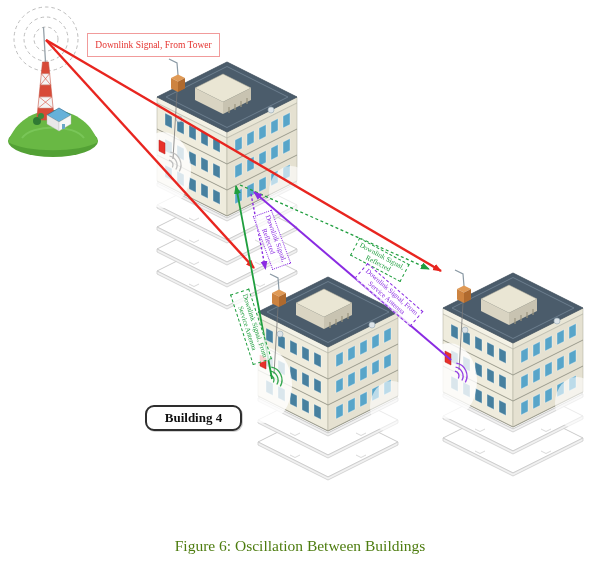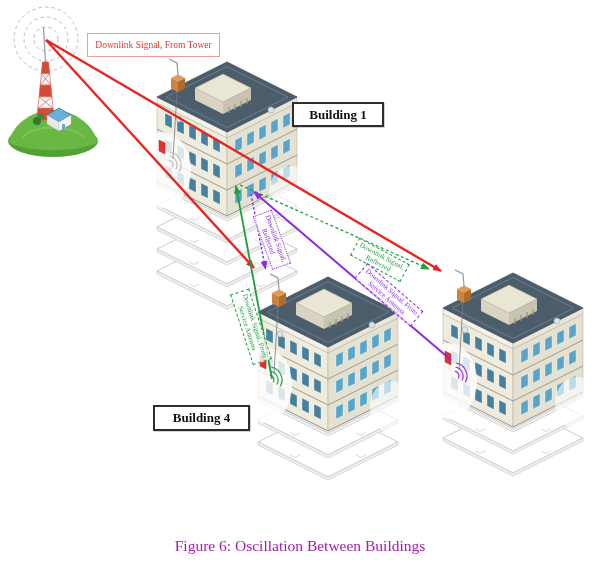--- a/index.html
+++ b/index.html
@@ -11,27 +11,27 @@
              box-shadow:1px 1px 0 rgba(0,0,0,.18);z-index:5;}
   #lbl-tower{position:absolute;left:87px;top:33px;width:131px;height:22px;background:#fff;
              display:flex;align-items:center;justify-content:center;font-size:9.5px;z-index:5;}
   .sig{position:absolute;z-index:6;text-align:center;font-size:7px;line-height:1.15;
        padding:1px 3px;background:rgba(255,255,255,.78);white-space:nowrap;
        transform:translate(-50%,-50%) rotate(var(--r));}
   .sig.dashed{border:1px dashed currentColor;}
   .sig.dotted{border:1px dotted currentColor;}
   #lbl-b1{left:292px;top:102px;width:88px;height:21px;}
   #lbl-b5{left:478px;top:237px;width:95px;height:24px;}
-  #lbl-b4{left:153px;top:405px;width:93px;height:22px;}
+  #lbl-b4{left:145px;top:405px;width:93px;height:22px;border-radius:9px;}
   #sig-green-ref{left:380px;top:260px;--r:28deg;}
   #sig-purple-svc{left:389px;top:295px;--r:41deg;}
   #sig-purple-ref{left:272px;top:240px;--r:70deg;}
   #sig-green-svc{left:251px;top:327px;--r:72deg;}
   #caption{position:absolute;left:0;top:537px;width:600px;text-align:center;
-           font-size:15.5px;color:#a21caf;z-index:5;}
+           font-size:15.5px;color:#4d7c0f;z-index:5;}
 </style>
 </head>
 <body>
 
 <div id="stage">
 
   <svg id="scene" width="600" height="567" viewBox="0 0 600 567">
     <defs>
       <marker id="mk-red" markerUnits="userSpaceOnUse" markerWidth="10" markerHeight="8" refX="8" refY="3.5" orient="auto">
           <path id="mkp-red" d="M0 0 L9 3.5 L0 7 Z" fill="#e8251f"></path>
@@ -189,23 +189,20 @@
         <path d="M240 185 L429 269" stroke="#1f9e3e" stroke-width="1.3" fill="none" stroke-dasharray="3 2.5" marker-end="url(#mk-green)"></path>
         <path d="M451 360 L254 192" stroke="#8a2be2" stroke-width="2" fill="none" marker-end="url(#mk-purple)"></path>
         <path d="M251 194 L265.5 269" stroke="#8a2be2" stroke-width="1.4" fill="none" stroke-dasharray="2.5 2" marker-end="url(#mk-purple)"></path>
       </g>
   </svg>
 
   <div id="lbl-tower" style="border: 1.2px solid rgb(241, 155, 155); color: rgb(229, 52, 48);">
     <span>Downlink Signal, From Tower</span>
   </div>
 
-  <div id="lbl-b1" class="bld-label">
-    <span>Building 1</span>
-    </div>
   <div id="lbl-b4" class="bld-label">
     <span>Building 4</span>
     </div>
 
   <div id="sig-green-ref" class="sig dashed sig-green" style="color: rgb(31, 158, 62);">
     <div>Downlink Signal,</div>
     <div>Reflected</div>
   </div>
   <div id="sig-purple-svc" class="sig dashed sig-purple" style="color: rgb(138, 43, 226);">
     <div>Downlink Signal, From</div>

